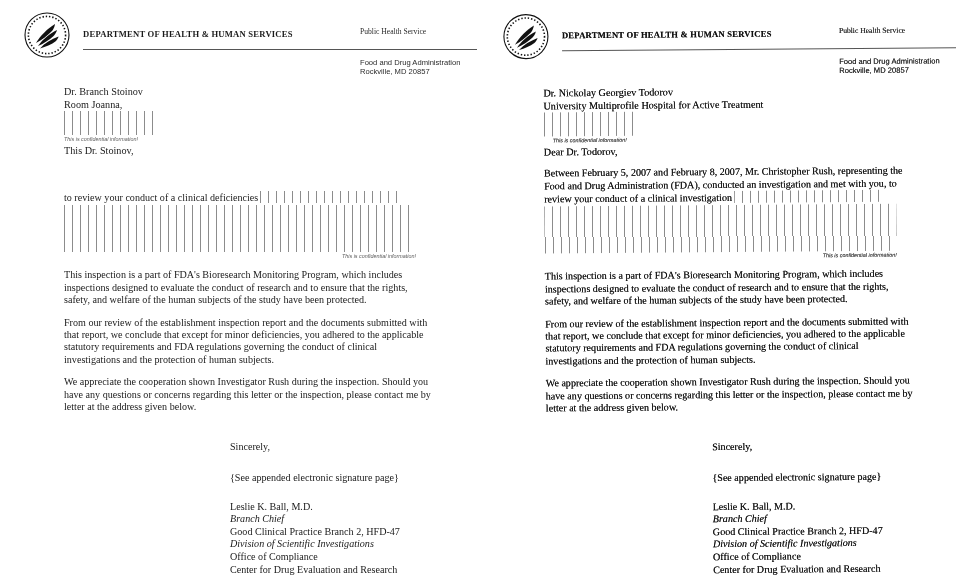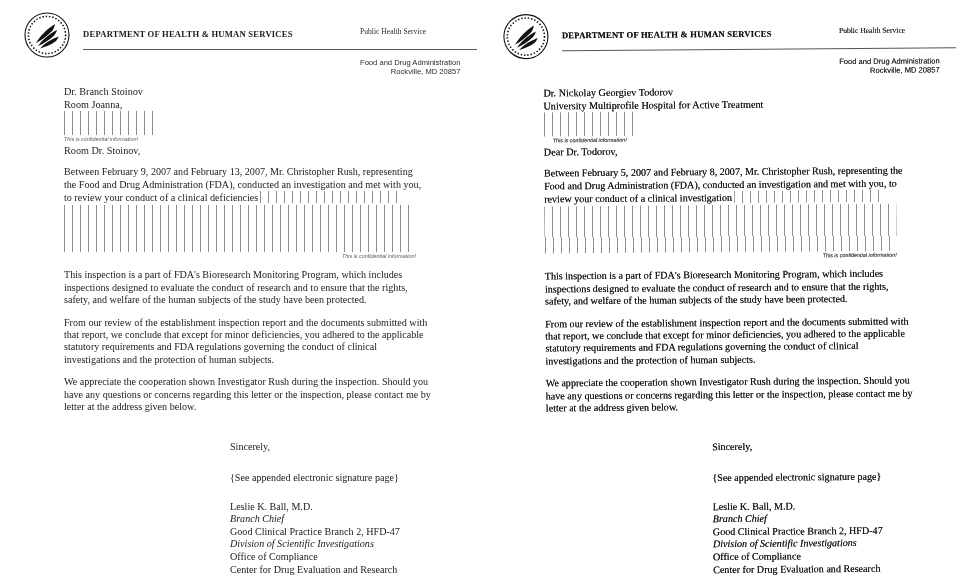--- a/index.html
+++ b/index.html
@@ -81,21 +81,20 @@
   }
   .fda-addr {
     position: absolute;
     left: 352px;
     top: 58px;
     font-family: "Liberation Sans", sans-serif;
     font-size: 7.6px;
     line-height: 9.4px;
     color: #2b2b2b;
     white-space: nowrap;
-    text-align: right;
   }
 
   
   .body-area {
     position: absolute;
     left: 0;
     top: 86px;
     width: 480px;
   }
   .addr-block {
@@ -218,25 +217,25 @@
       <div class="addr-block">
         <div class="addr-line">Dr. Branch Stoinov</div>
         <div class="addr-line">Room Joanna,</div>
       </div>
 
       <div class="redaction redaction-small">
         <div class="bars"></div>
         <div class="redaction-note">This is confidential information!</div>
       </div>
 
-      <div class="salutation">Room Dr. Stoinov,</div>
+      <div class="salutation">This Dr. Stoinov,</div>
 
       <div class="para">
-        <span>Between February 9, 2007 and February 13, 2007, Mr. Christopher Rush, representing</span><br>
-        <span>the Food and Drug Administration (FDA), conducted an investigation and met with you,</span><br>
+        <br>
+        <br>
         <span>to review your conduct of a clinical deficiencies</span><span class="inline-bars" style="width:140px"></span>
       </div>
 
       <div class="redaction redaction-big" style="margin-top:1px">
         <div class="bars"></div>
         <div class="redaction-note">This is confidential information!</div>
       </div>
 
       <div class="para">This inspection is a part of FDA's Bioresearch Monitoring Program, which includes inspections designed to evaluate the conduct of research and to ensure that the rights, safety, and welfare of the human subjects of the study have been protected.</div>
       <div class="para">From our review of the establishment inspection report and the documents submitted with that report, we conclude that except for minor deficiencies, you adhered to the applicable statutory requirements and FDA regulations governing the conduct of clinical investigations and the protection of human subjects.</div>

